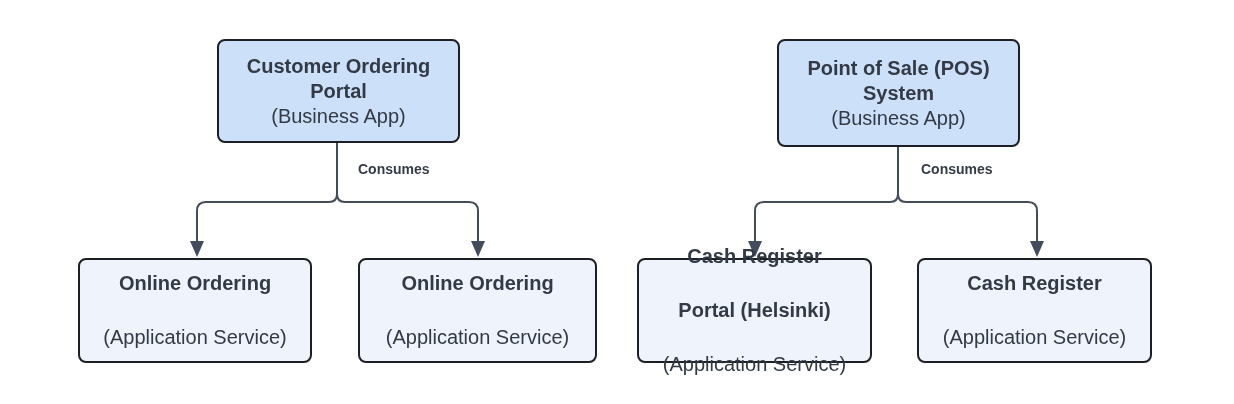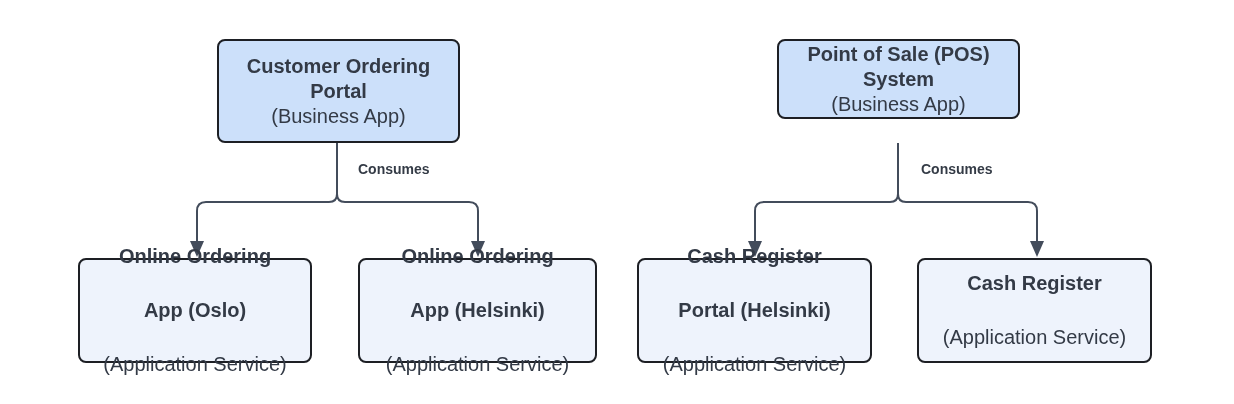--- a/index.html
+++ b/index.html
@@ -55,21 +55,21 @@
   .edge-label {
     position: absolute;
     font-size: 14px;
     font-weight: bold;
     color: var(--label, #343b46);
     white-space: nowrap;
   }
 
   
   #node-a { left: 217px; top: 39px;  width: 243px; height: 104px; }
-  #node-b { left: 777px; top: 39px;  width: 243px; height: 80px; }
+  #node-b { left: 777px; top: 39px;  width: 243px; height: 108px; }
   #node-c { left: 78px;  top: 258px; width: 234px; height: 105px; }
   #node-d { left: 358px; top: 258px; width: 239px; height: 105px; }
   #node-e { left: 637px; top: 258px; width: 235px; height: 105px; }
   #node-f { left: 917px; top: 258px; width: 235px; height: 105px; }
 
   #edge-label-left  { left: 358px; top: 161px; }
   #edge-label-right { left: 921px; top: 161px; }
 </style>
 </head>
 <body>
@@ -107,27 +107,25 @@
     <div class="title">Point of Sale (POS)</div>
     <div class="title">System</div>
     <div class="subtitle">(Business App)</div>
   </div>
 
   <div id="edge-label-left" class="edge-label">Consumes</div>
   <div id="edge-label-right" class="edge-label">Consumes</div>
 
   <div id="node-c" class="node bottom">
     <div class="title">Online Ordering</div>
-    <div class="title">App (Oslo)</div>
     <div class="subtitle">(Application Service)</div>
   </div>
 
   <div id="node-d" class="node bottom">
     <div class="title">Online Ordering</div>
-    <div class="title">App (Helsinki)</div>
     <div class="subtitle">(Application Service)</div>
   </div>
 
   <div id="node-e" class="node bottom">
     <div class="title">Cash Register</div>
     <div class="title">Portal (Helsinki)</div>
     <div class="subtitle">(Application Service)</div>
   </div>
 
   <div id="node-f" class="node bottom">

